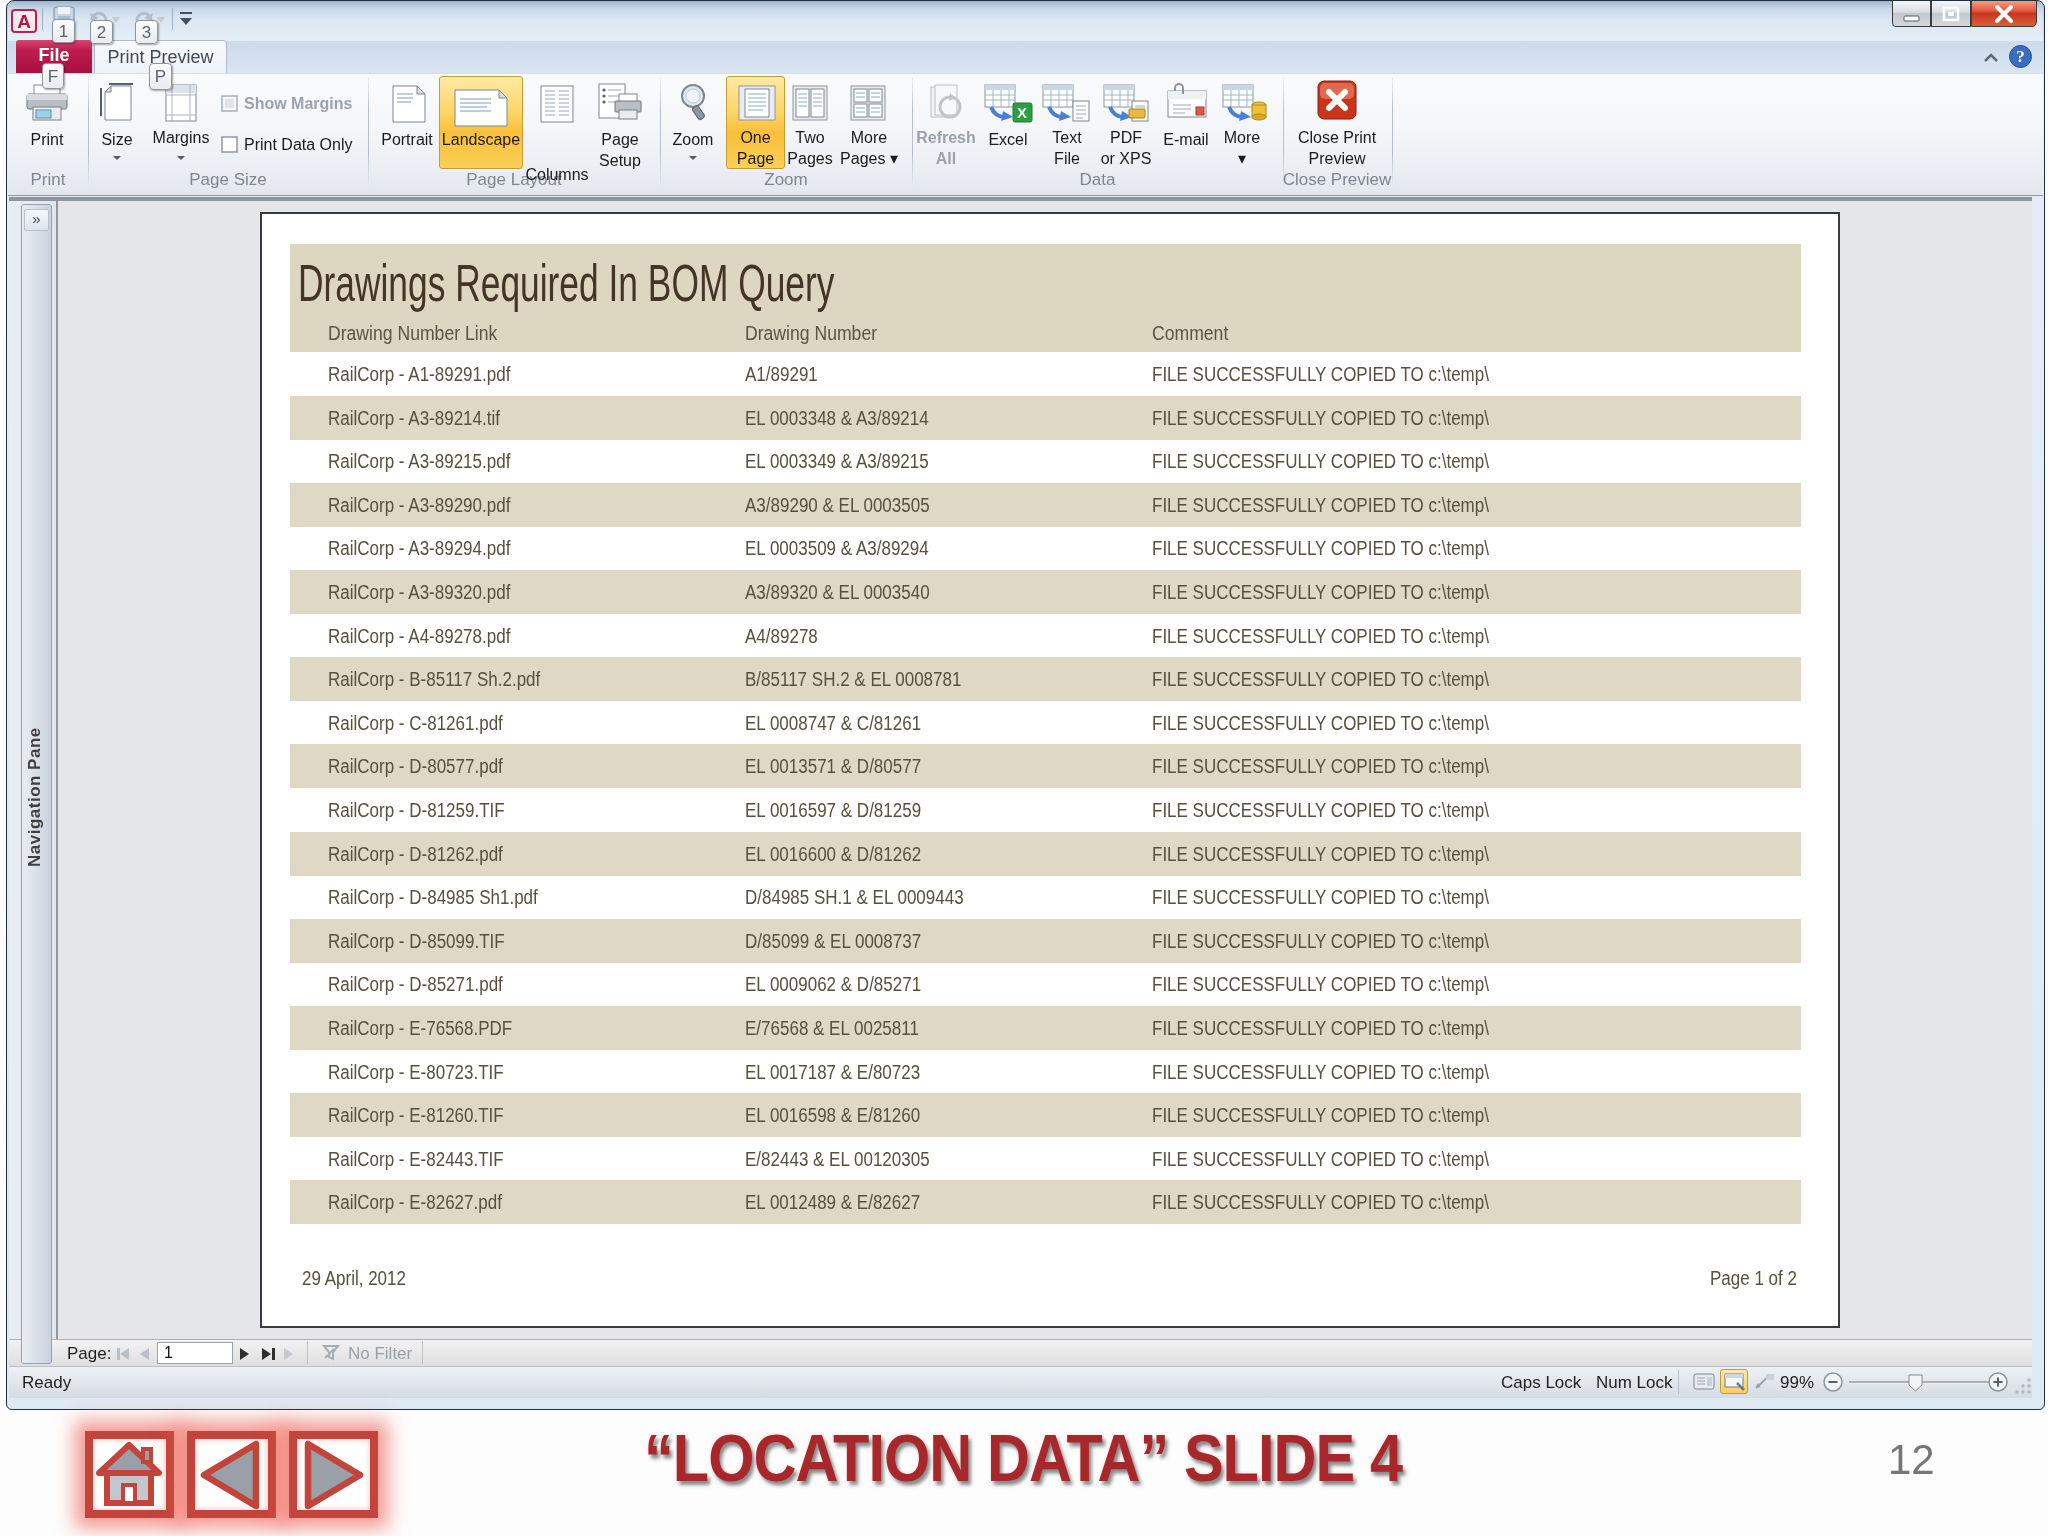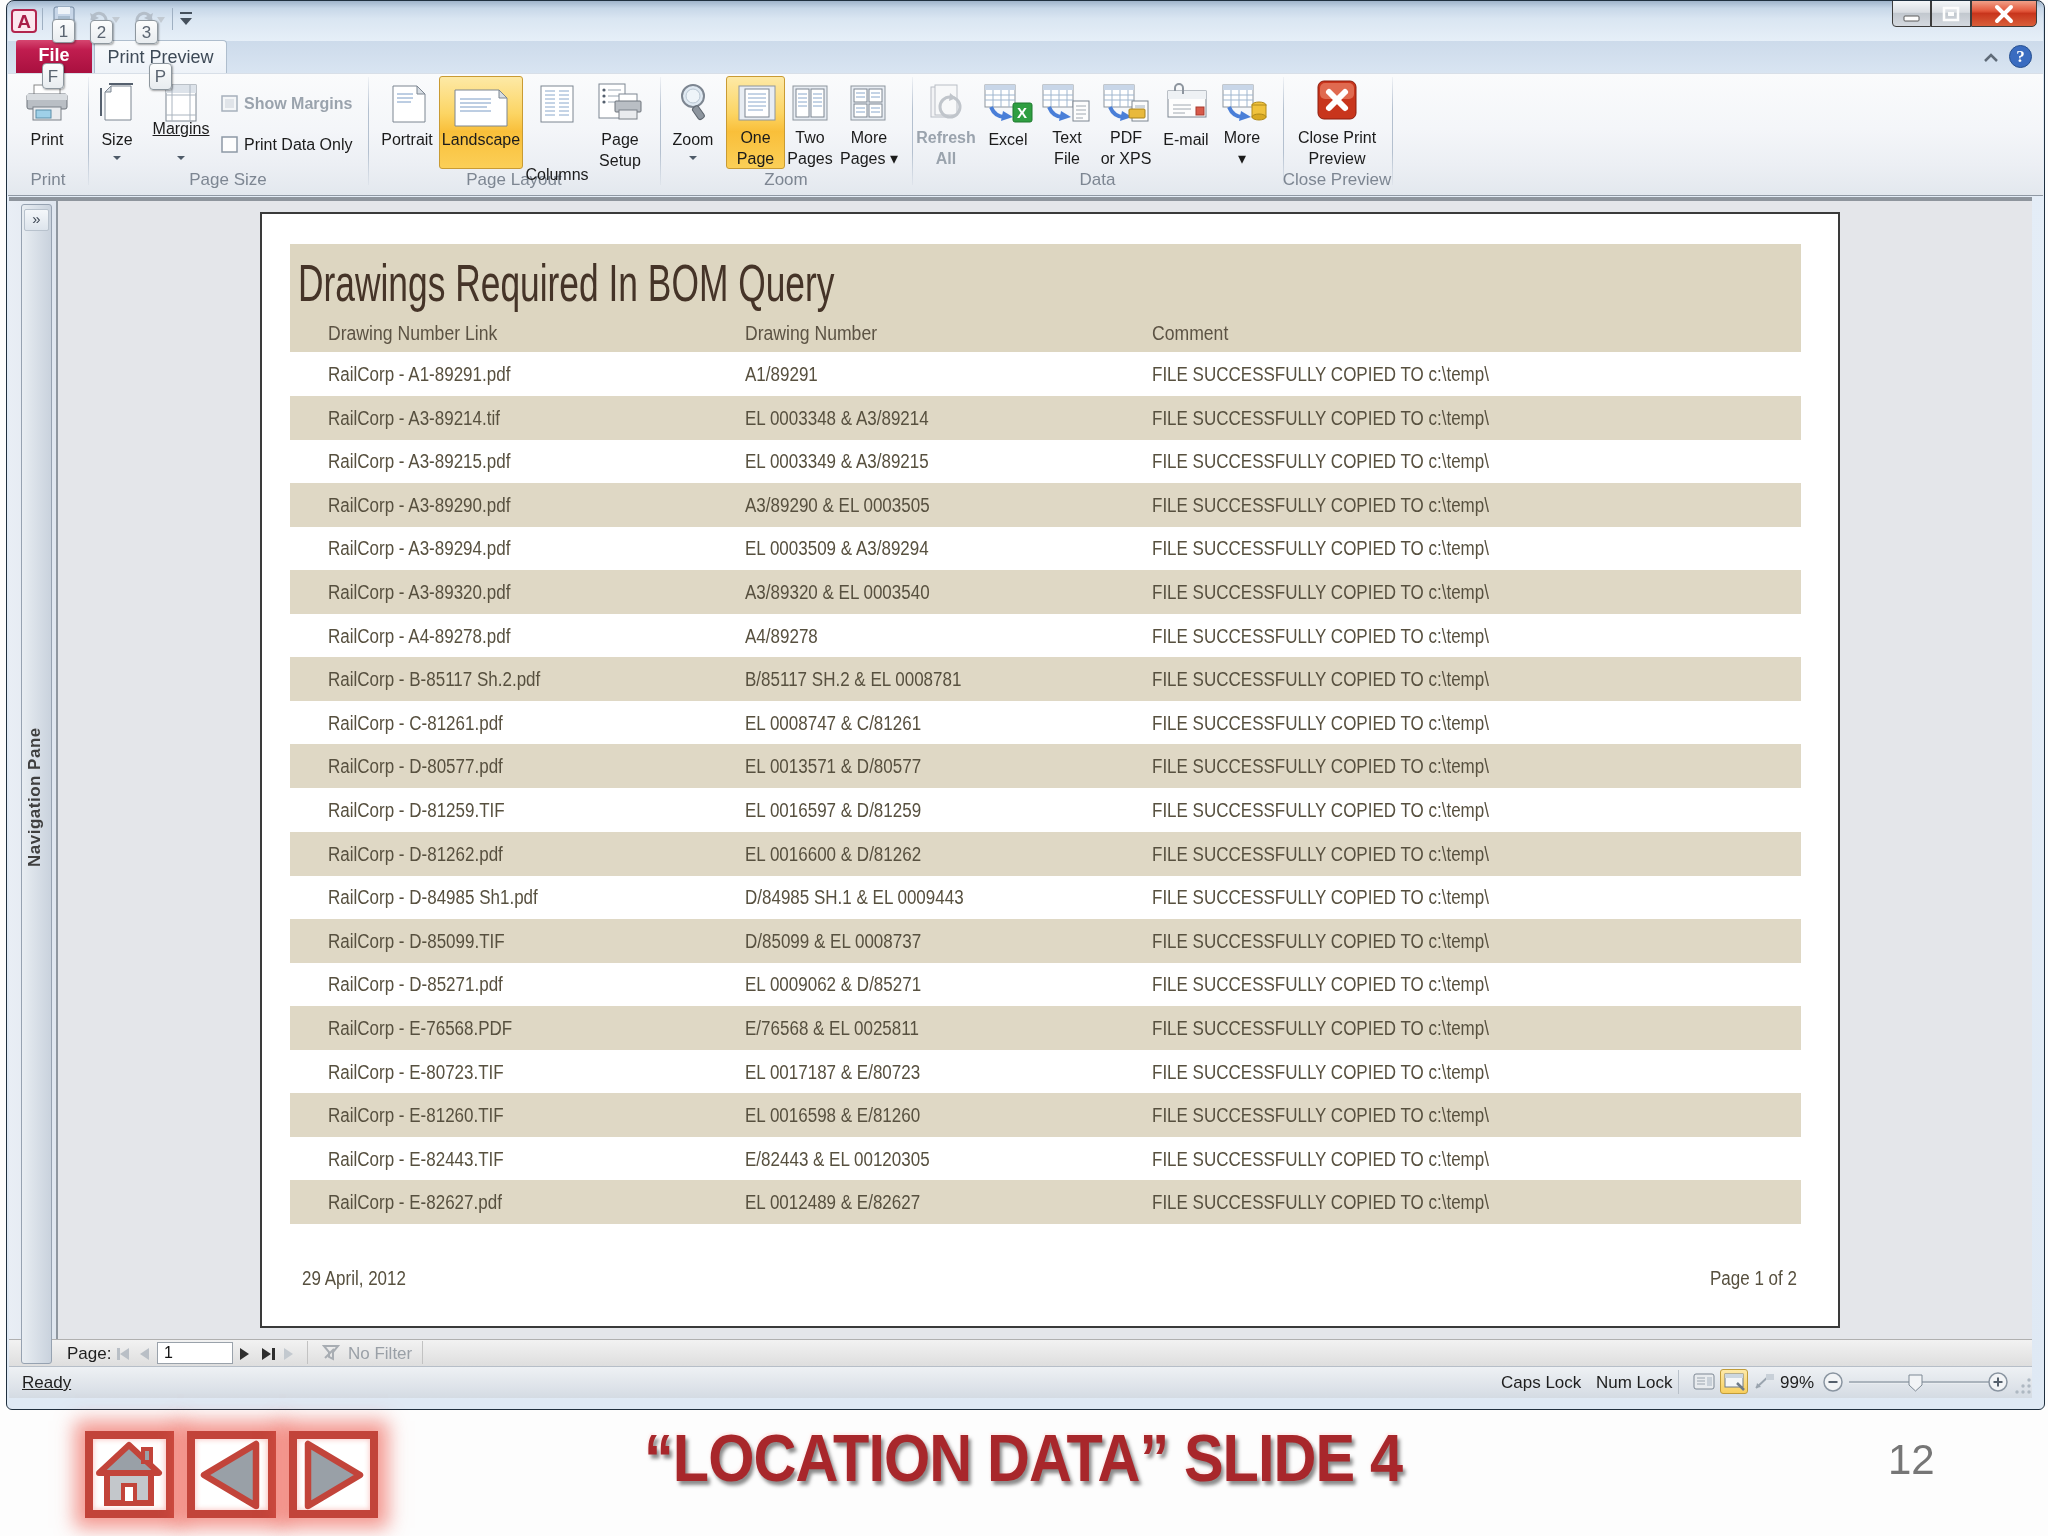--- a/index.html
+++ b/index.html
@@ -152,21 +152,21 @@
   <div class="grouplabel" style="left:375px; width:278px;">Page Layout</div>
   <div class="grouplabel" style="left:668px; width:236px;">Zoom</div>
   <div class="grouplabel" style="left:922px; width:351px;">Data</div>
   <div class="grouplabel" style="left:1277px; width:120px;">Close Preview</div>
 
   <div class="selbtn" style="left:439px; top:76px; width:84px; height:93px;"></div>
   <div class="selbtn" style="left:726px; top:76px; width:59px; height:93px;"></div>
 
   <div class="btnlabel" style="left:17px; top:129px; width:60px;">Print</div>
   <div class="btnlabel" style="left:88px; top:129px; width:58px;">Size</div>
-  <div class="btnlabel" style="left:146px; top:118px; width:70px;text-decoration:underline;">Margins</div>
+  <div class="btnlabel" style="left:146px; top:127px; width:70px;">Margins</div>
   <div class="btnlabel gray" style="left:244px; top:93px; width:130px; text-align:left;">Show Margins</div>
   <div class="btnlabel" style="left:244px; top:134px; width:150px; text-align:left;">Print Data Only</div>
   <div class="btnlabel" style="left:377px; top:129px; width:60px;">Portrait</div>
   <div class="btnlabel" style="left:441px; top:129px; width:80px;">Landscape</div>
   <div class="btnlabel" style="left:522px; top:129px; width:70px;margin-top:35px;">Columns</div>
   <div class="btnlabel" style="left:592px; top:129px; width:56px;">Page<br>Setup</div>
   <div class="btnlabel" style="left:665px; top:129px; width:56px;">Zoom</div>
   <div class="btnlabel" style="left:727px; top:127px; width:57px;">One<br>Page</div>
   <div class="btnlabel" style="left:782px; top:127px; width:56px;">Two<br>Pages</div>
   <div class="btnlabel" style="left:838px; top:127px; width:62px;">More<br>Pages&nbsp;▾</div>
@@ -532,21 +532,21 @@
     </svg>
   <div class="abs" style="left:307px; top:1341px; width:1px; height:23px; background:#c2c2c2;"></div>
   <svg class="abs" style="left:322px; top:1344px;" width="22" height="19">
       <path d="M2 2 h14 l-5 6 v7 l-4 -2 v-5 z" fill="none" stroke="#a8adb3" stroke-width="2"></path>
       <line x1="3" y1="14" x2="12" y2="5" stroke="#a8adb3" stroke-width="2"></line>
     </svg>
   <div class="abs" style="left:348px; top:1344px; font-size:17px; color:#9aa0a7;">No Filter</div>
   <div class="abs" style="left:422px; top:1341px; width:1px; height:23px; background:#c2c2c2;"></div>
 
   <div id="statusbar"></div>
-  <div class="abs" style="left:22px; top:1373px; font-size:17px; color:#1e1e1e;text-decoration:underline;">Ready</div>
+  <div class="abs" style="left:22px; top:1373px; font-size:17px; color:#1e1e1e;">Ready</div>
   <div class="abs" style="left:1501px; top:1373px; font-size:17px; color:#1e1e1e;">Caps Lock</div>
   <div class="abs" style="left:1596px; top:1373px; font-size:17px; color:#1e1e1e;">Num Lock</div>
   <div class="abs" style="left:1678px; top:1370px; width:1px; height:24px; background:#b8c0c9;"></div>
   <svg class="abs" style="left:1692px; top:1371px;" width="26" height="22">
       <rect x="2" y="3" width="20" height="15" rx="2" fill="#e8ebee" stroke="#7d8793"></rect>
       <g stroke="#9aa4ae">
         <line x1="5" y1="7" x2="13" y2="7"></line>
         <line x1="5" y1="10" x2="13" y2="10"></line>
         <line x1="5" y1="13" x2="13" y2="13"></line>
       </g>

